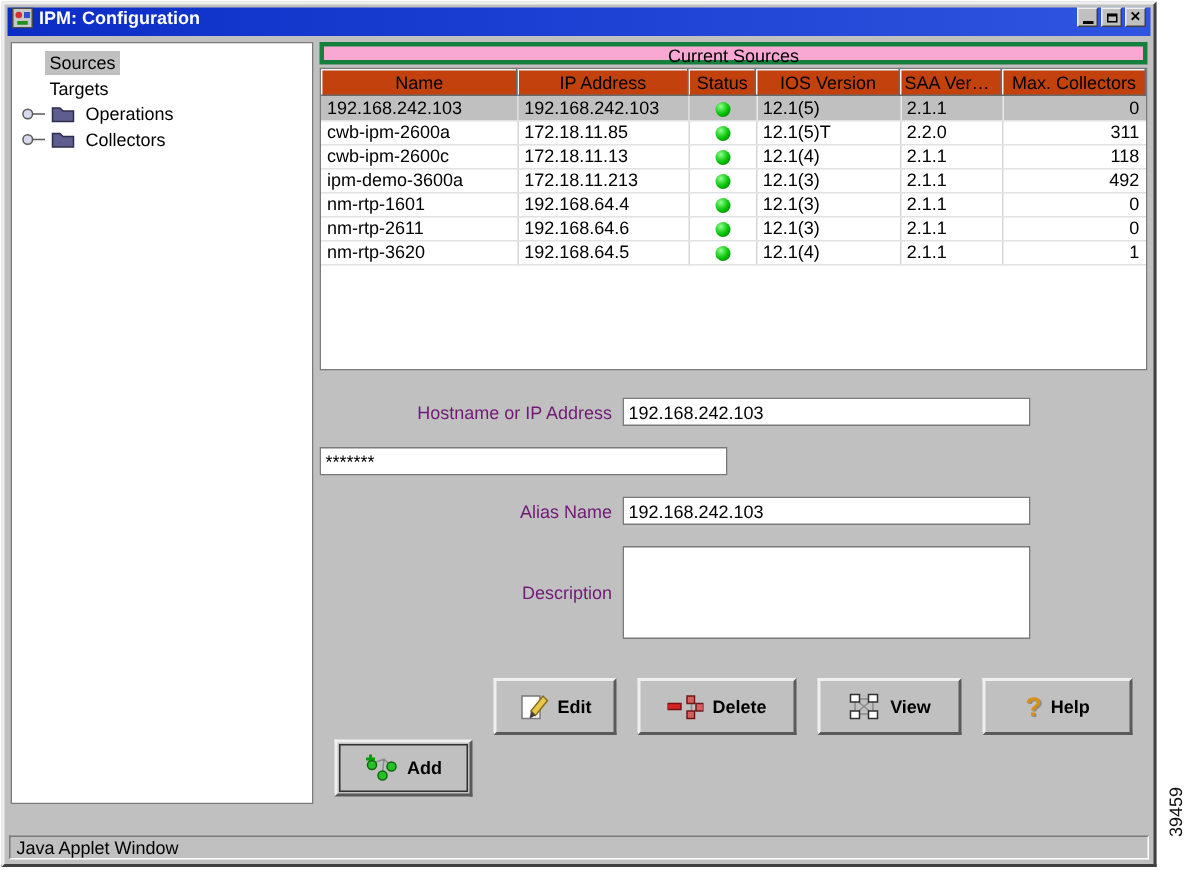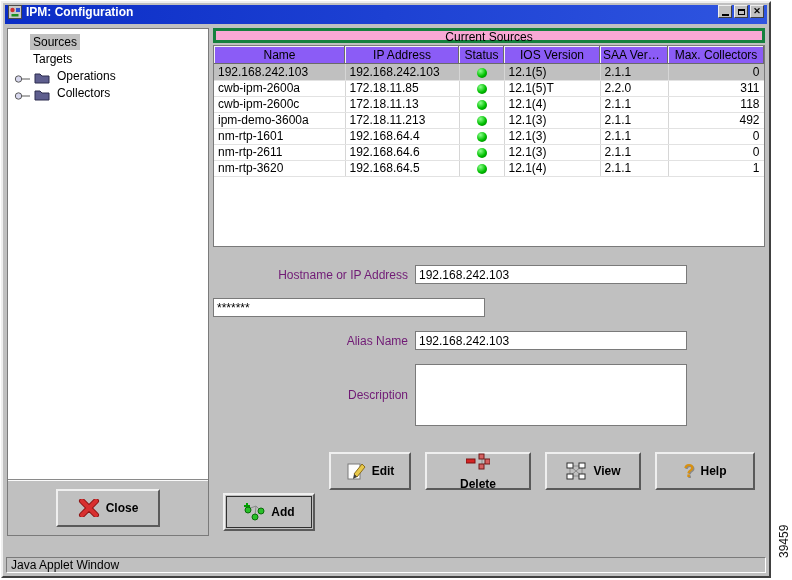--- a/index.html
+++ b/index.html
@@ -43,21 +43,21 @@
     position:absolute; left:2px; top:23px; right:2px; bottom:22px;
     background:#c0c0c0; display:flex; padding:2px;
   }
 
   
   .left-col {
     width:208px; height:508px; display:flex; flex-direction:column;
     border:1px solid #7a7a7a; background:#fff;
   }
   .tree { flex:1; background:#fff; padding-top:4px; overflow:hidden; }
-  .tree-item { height:17px; display:flex; align-items:flex-end; white-space:nowrap; }
+  .tree-item { height:17px; display:flex; align-items:center; white-space:nowrap; }
   .tree-item.leaf { padding-left:22px; }
   .tree-item.branch { padding-left:6px; }
   .tree-label { padding:1px 3px; }
   .tree-label.sel { background:#c0c0c0; }
   .handle { margin-right:2px; display:inline-flex; }
   .folder { margin-right:4px; display:inline-flex; }
 
   .close-area {
     height:56px; background:#c0c0c0; border-top:1px solid #8a8a8a;
     box-shadow:inset 0 1px 0 #fafafa;
@@ -81,21 +81,21 @@
   .panel-title {
     height:15px; background:#f9a8d4; border:3px solid #15803d;
     text-align:center; font-size:12px; line-height:13px;
   }
   .table-wrap {
     margin-top:2px; height:202px; background:#fff;
     border:1px solid #7a7a7a; overflow:hidden;
   }
   table { border-collapse:collapse; table-layout:fixed; width:550px; }
   th {
-    background:#8b5cf6; font-weight:normal; font-size:12px; height:18px;
+    background:#c2410c; font-weight:normal; font-size:12px; height:18px;
     box-shadow:inset -1px -1px 0 #6a6a6a, inset 1px 1px 0 #f4f4f4;
     text-align:center; overflow:hidden; white-space:nowrap; text-overflow:ellipsis;
     padding:0 3px;
   }
   td {
     font-size:12px; height:16px; padding:0 4px;
     border-right:1px solid #d6d6d6; border-bottom:1px solid #e2e2e2;
     overflow:hidden; white-space:nowrap;
   }
   tr.selected td { background:#c0c0c0; }
@@ -122,21 +122,21 @@
   }
   input.field { height:19px; }
   textarea.field { height:62px; resize:none; }
 
   
   .btn-row {
     margin-top:26px; display:flex; justify-content:space-between;
     padding:0 10px;
   }
   .action-btn { height:38px; }
-  .w-add { width:92px; } .w-edit { width:82px; } .w-del { width:106px;flex-direction:column; }
+  .w-add { width:92px; } .w-edit { width:82px; } .w-del { width:106px; }
   .w-view { width:96px; } .w-help { width:100px; }
   .help-q {
     color:#d89010; font-size:18px; font-weight:bold;
     text-shadow:1px 1px 0 #8a8a8a; line-height:1;
   }
 
   
   .statusbar {
     position:absolute; left:3px; right:3px; bottom:3px; height:16px;
     border-top:1px solid #7a7a7a; border-left:1px solid #7a7a7a;
@@ -216,31 +216,20 @@
           </span>
           <span class="folder">
             <svg width="16" height="12" viewBox="0 0 16 12">
               <path d="M1 2 L6 2 L8 4 L15 4 L15 11 L1 11 Z" fill="#5e5e8e" stroke="#2c2c4e"></path>
             </svg>
           </span>
           <span class="tree-label">Collectors</span>
         </div>
 
       </div>
-      <div class="close-area">
-        <button class="btn close-btn">
-          <span style="display:inline-flex;">
-            <svg width="22" height="18" viewBox="0 0 22 18">
-              <path d="M4 2 L18 16 M18 2 L4 16" stroke="#8c1616" stroke-width="6" stroke-linecap="round"></path>
-              <path d="M4 2 L18 16 M18 2 L4 16" stroke="#d83030" stroke-width="4" stroke-linecap="round"></path>
-            </svg>
-          </span>
-          <span>Close</span>
-        </button>
-      </div>
     </div>
 
     <div class="right-col">
 
       <div class="panel-title">Current Sources</div>
 
       <div class="table-wrap">
         <table>
           <thead>
             <tr>

